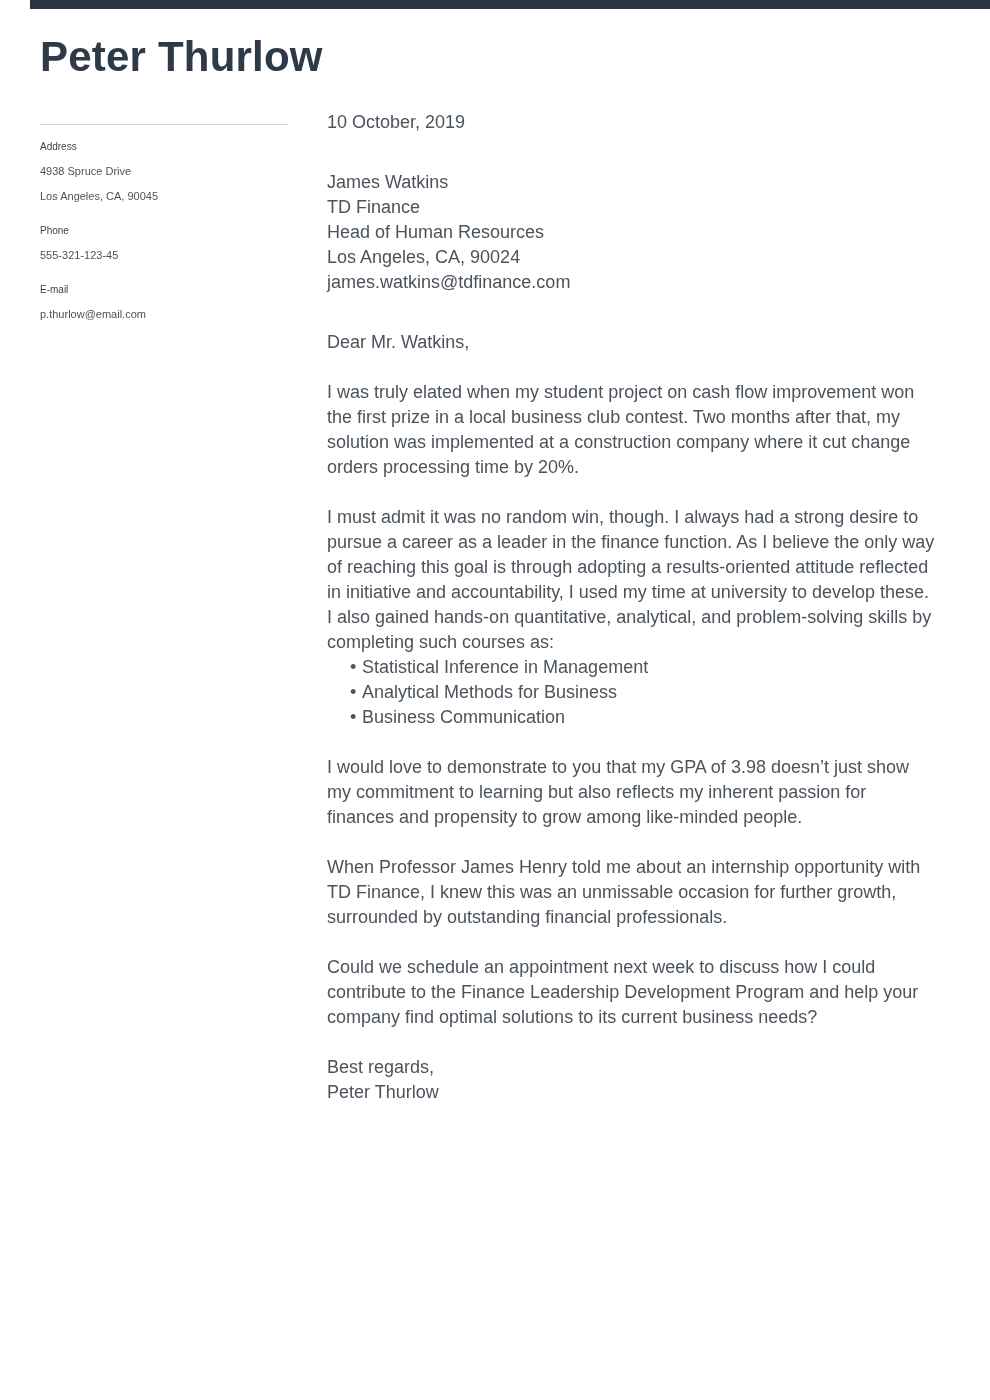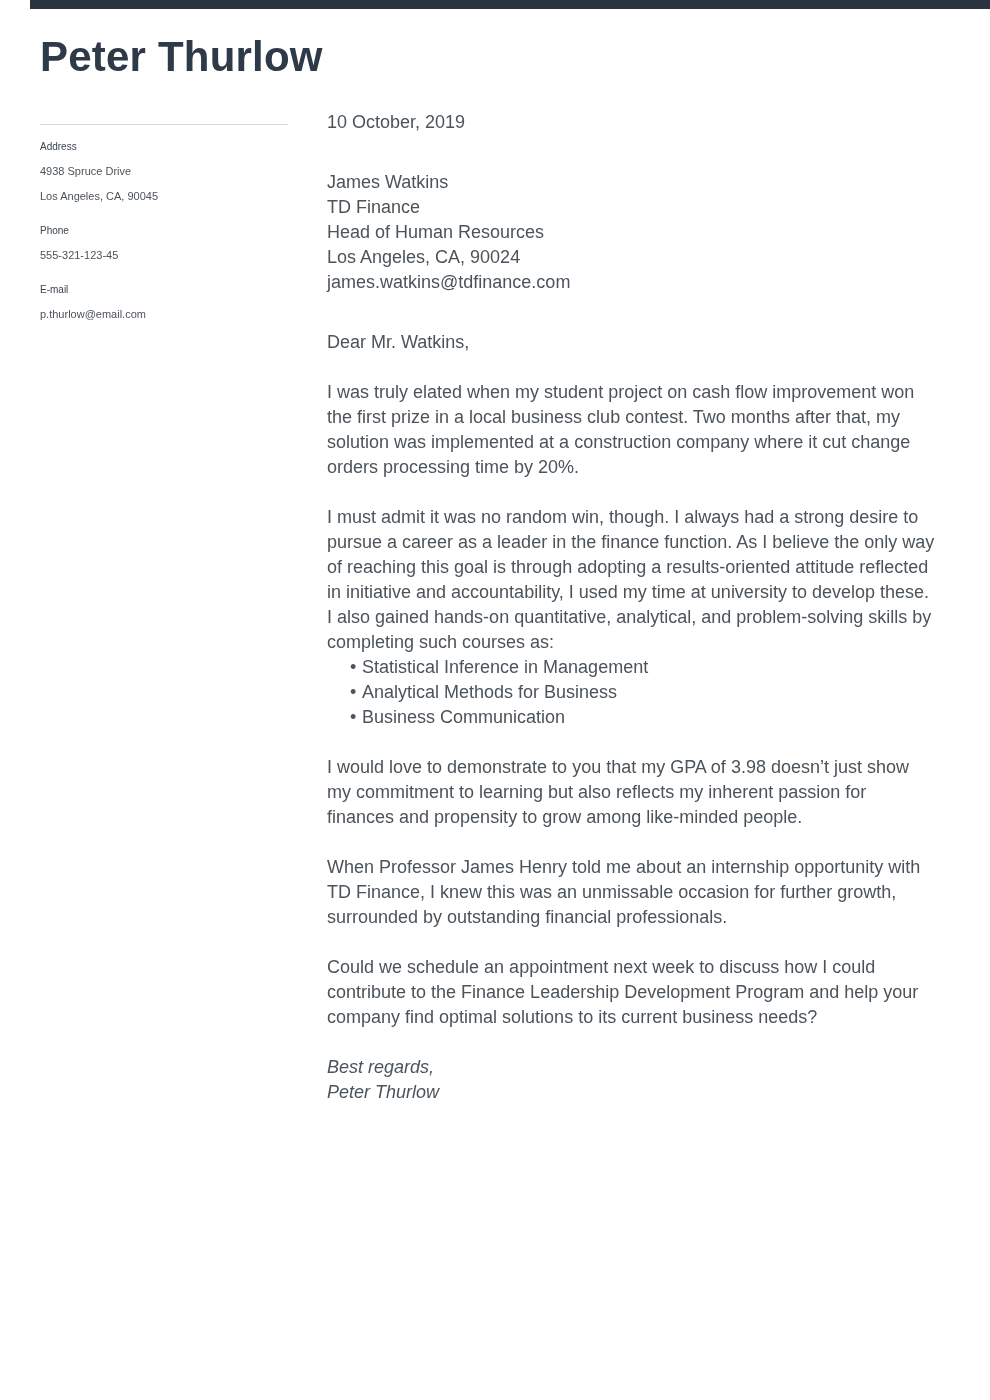--- a/index.html
+++ b/index.html
@@ -75,21 +75,21 @@
   ul.bullets {
     margin: 0; padding: 0;
     list-style: none;
   }
   ul.bullets li { padding-left: 2px; margin-left: 21px; }
   .bullet-dot {
     display: inline-block;
     width: 12px;
     color: #4b535b;
   }
-  .closing { margin-top: 25px; font-style: italic; }
+  .closing { margin-top: 25px; }
 </style>
 </head>
 <body>
 
 <div class="page">
 
   <div class="top-bar"></div>
 
   <h1 class="name">Peter Thurlow</h1>
 

